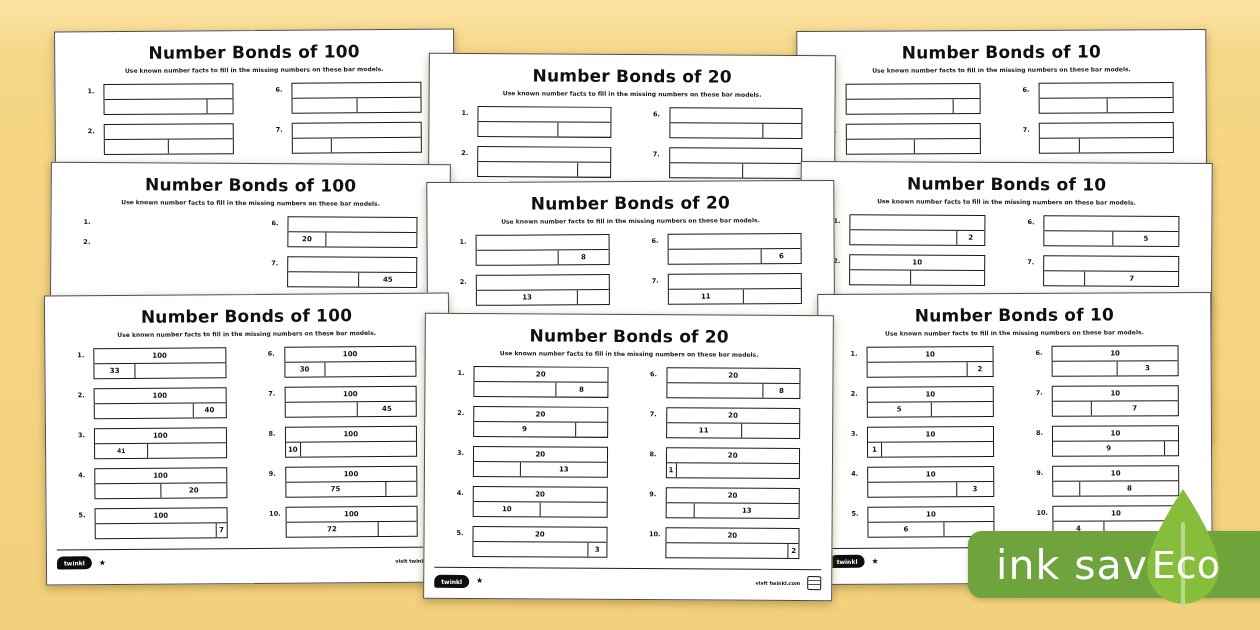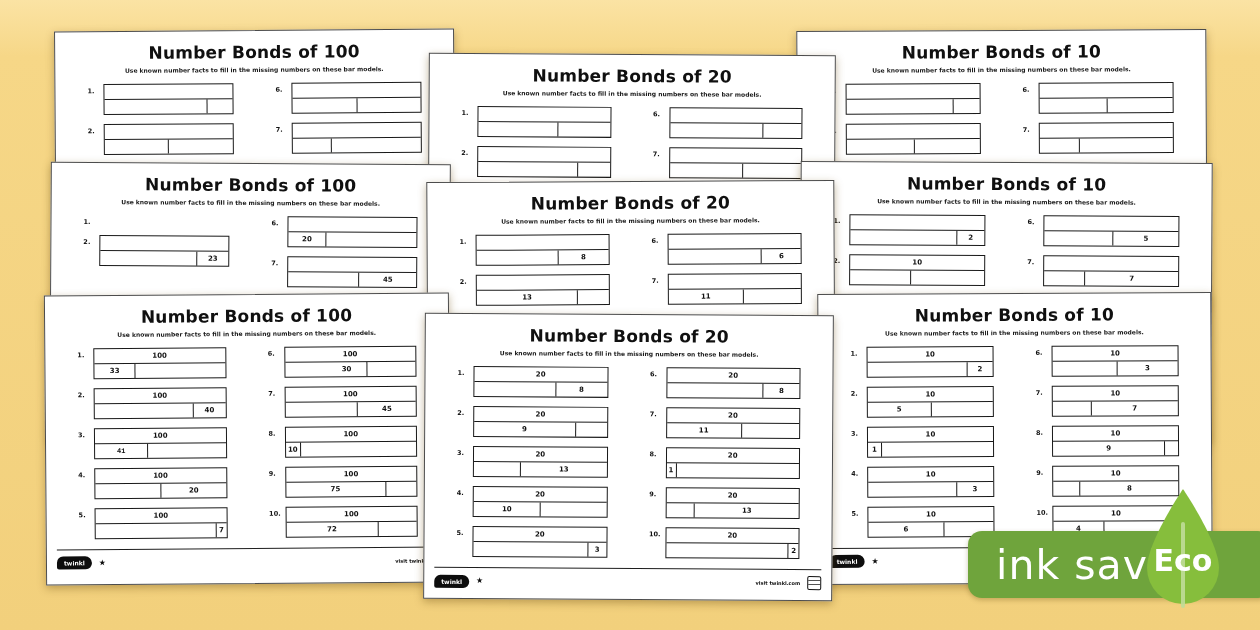--- a/index.html
+++ b/index.html
@@ -32,22 +32,22 @@
   .footer-site{margin-left:auto;font-size:5px;font-weight:700;color:#0d0d0d;}
   .stamp{width:12px;height:12px;border:1px solid #111;border-radius:2px;flex:none;
          background:linear-gradient(180deg,#fff 0 3px,#555 3px 4px,#fff 4px 7px,#555 7px 8px,#fff 8px 12px);}
   
   .eco-badge{position:absolute;left:0;top:0;z-index:10;}
   .badge-pill{position:absolute;left:968px;top:531px;width:304px;height:67px;border-radius:14px;
               background:var(--badge-green,#6fa43c);box-shadow:0 2px 5px rgba(90,70,10,.3);}
   .ink-text{display:flex;align-items:center;height:100%;padding-left:28px;
             font-size:41px;font-weight:400;color:#ffffff;letter-spacing:1px;}
   .leaf{position:absolute;left:1146px;top:486px;width:74px;height:128px;}
-  .eco-text{position:absolute;left:1146px;top:543px;width:74px;text-align:center;
-            font-size:30px;font-weight:700;color:#ffffff;}
+  .eco-text{position:absolute;left:1146px;top:543px;width:74px;text-align:right;
+            font-size:38px;font-weight:400;color:#ffffff;}
 </style>
 </head>
 <body>
 
 <div class="canvas">
   <div>
       <div class="page" style="left: 55px; top: 30px; width: 400px; height: 280px; z-index: 1; transform: rotate(-0.4deg);">
         <div class="page-title">Number Bonds of 100</div>
         <div class="page-subtitle">Use known number facts to fill in the missing numbers on these bar models.</div>
         <div class="bars">
@@ -200,27 +200,20 @@
       <div class="page" style="left: 50px; top: 163px; width: 400px; height: 280px; z-index: 3; transform: rotate(0.35deg);">
         <div class="page-title">Number Bonds of 100</div>
         <div class="page-subtitle">Use known number facts to fill in the missing numbers on these bar models.</div>
         <div class="bars">
           <div class="bar-col">
             <div class="bar-model">
               <div class="bar-num">1.</div>
             </div>
             <div class="bar-model">
               <div class="bar-num">2.</div>
-              <div class="bar-table">
-                <div class="bar-whole cell"></div>
-                <div class="bar-parts">
-                  <div class="cell cell-left" style="width: 75%;"></div>
-                  <div class="cell cell-right">23</div>
-                </div>
-              </div>
             </div>
           </div>
           <div class="bar-col">
             <div class="bar-model">
               <div class="bar-num">6.</div>
               <div class="bar-table">
                 <div class="bar-whole cell"></div>
                 <div class="bar-parts">
                   <div class="cell cell-left" style="width: 29%;">20</div>
                   <div class="cell cell-right"></div>
@@ -395,21 +388,21 @@
                 </div>
               </div>
             </div>
           </div>
           <div class="bar-col">
             <div class="bar-model">
               <div class="bar-num">6.</div>
               <div class="bar-table">
                 <div class="bar-whole cell">100</div>
                 <div class="bar-parts">
-                  <div class="cell cell-left" style="width: 30%; padding-left: 42px;">30</div>
+                  <div class="cell cell-left" style="width: 30%;">30</div>
                   <div class="cell cell-right"></div>
                 </div>
               </div>
             </div>
             <div class="bar-model">
               <div class="bar-num">7.</div>
               <div class="bar-table">
                 <div class="bar-whole cell">100</div>
                 <div class="bar-parts">
                   <div class="cell cell-left" style="width: 55%;"></div>

